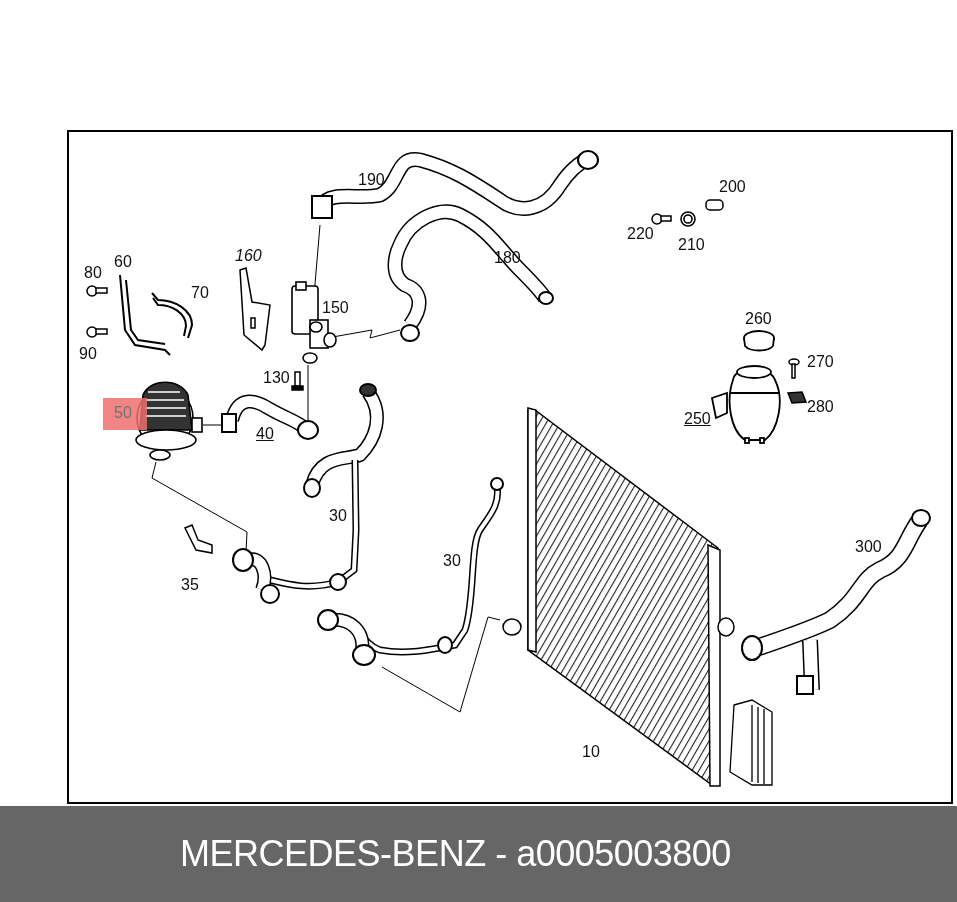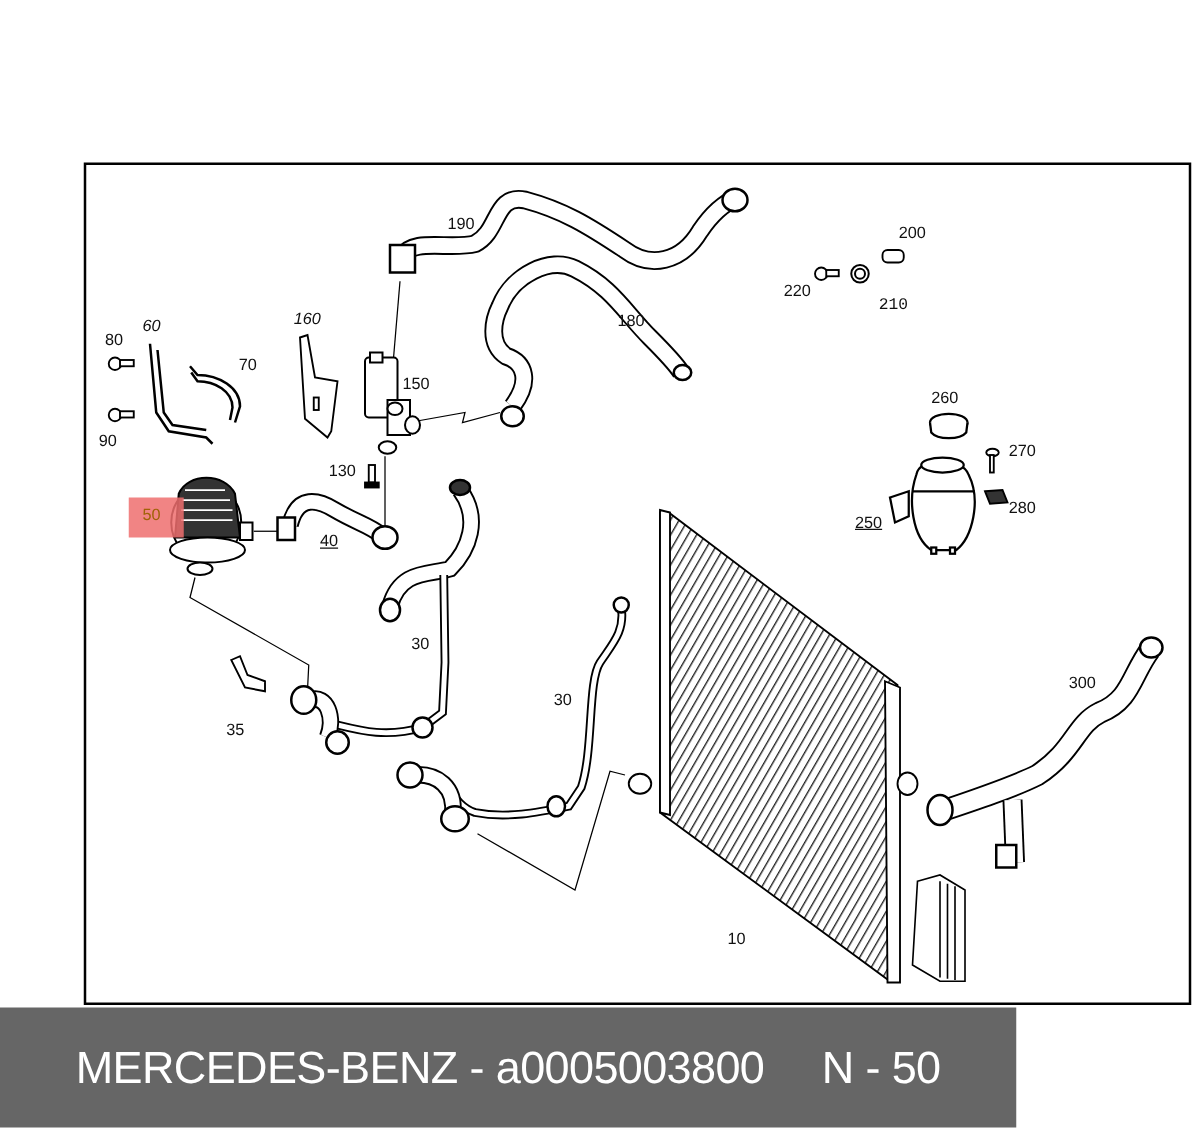--- a/index.html
+++ b/index.html
@@ -7,28 +7,28 @@
     width: 957px; height: 902px; position: relative; overflow: hidden;
     background: #ffffff;
     font-family: "Liberation Sans", sans-serif;
   }
   .frame {
     position: absolute; left: 67px; top: 130px; width: 886px; height: 674px;
     border: 2px solid #000; box-sizing: border-box; background: #fff;
   }
   .diagram-svg { position: absolute; left: 0; top: 0; width: 957px; height: 902px; }
   .label {
-    position: absolute; font-size: 13px; color: #111; line-height: 1;
+    position: absolute; font-size: 16px; color: #111; line-height: 1;
     font-family: "Liberation Sans", sans-serif; cursor: pointer;
   }
   .highlight {
     position: absolute; background: rgba(238,110,110,0.85);
   }
   .footer {
-    position: absolute; left: 0; top: 806px; width: 813px; height: 96px;
+    position: absolute; left: 0; top: 806px; width: 957px; height: 96px;
     background: #666666; color: #ffffff;
     display: flex; align-items: center; justify-content: center;
     font-family: "Liberation Sans", sans-serif; font-size: 36px; letter-spacing: -0.5px;
   }
   .footer .gap { display: inline-block; width: 46px; }
 </style>
 </head>
 <body>
 
 <div class="frame"></div>
@@ -200,35 +200,35 @@
 </svg>
 
 <div class="highlight" style="left:103px; top:398px; width:44px; height:32px;"></div>
 
 <div id="labels">
     <span class="label" style="left: 582px; top: 744px;">10</span>
     <span class="label" style="left: 329px; top: 508px;">30</span>
     <span class="label" style="left: 443px; top: 553px;">30</span>
     <span class="label" style="left: 181px; top: 577px;">35</span>
     <span class="label" style="left: 256px; top: 426px; text-decoration: underline;">40</span>
-    <span class="label" style="left: 114px; top: 405px; color: #a16207;">50</span>
-    <span class="label" style="left: 114px; top: 254px; font-style: italic;">60</span>
+    <span class="label" style="left: 114px; top: 405px; color: #737373;">50</span>
+    <span class="label" style="left: 114px; top: 254px;">60</span>
     <span class="label" style="left: 191px; top: 285px;">70</span>
     <span class="label" style="left: 84px; top: 265px;">80</span>
     <span class="label" style="left: 79px; top: 346px;">90</span>
     <span class="label" style="left: 322px; top: 300px; text-align: center;">150</span>
     <span class="label" style="left: 235px; top: 248px; font-style: italic;">160</span>
     <span class="label" style="left: 263px; top: 370px;">130</span>
     <span class="label" style="left: 459px; top: 250px; margin-left: 35px;">180</span>
     <span class="label" style="left: 358px; top: 172px;">190</span>
     <span class="label" style="left: 719px; top: 179px;">200</span>
-    <span class="label" style="left: 703px; top: 237px; font-family: Liberation Mono, monospace;">210</span>
+    <span class="label" style="left: 678px; top: 237px;">210</span>
     <span class="label" style="left: 627px; top: 226px;">220</span>
     <span class="label" style="left: 684px; top: 411px; text-decoration: underline;">250</span>
     <span class="label" style="left: 745px; top: 311px;">260</span>
     <span class="label" style="left: 807px; top: 354px;">270</span>
     <span class="label" style="left: 807px; top: 399px;">280</span>
     <span class="label" style="left: 855px; top: 539px;">300</span>
   </div>
 
 <div class="footer">
-  <span>MERCEDES-BENZ</span>&nbsp;<span>-</span>&nbsp;<span>a0005003800</span><span class="gap"></span><span>N - 50</span>
+  <span>MERCEDES-BENZ</span>&nbsp;<span>-</span>&nbsp;<span>a0005003800</span><span class="gap"></span>
 </div>
 
 </body></html>

